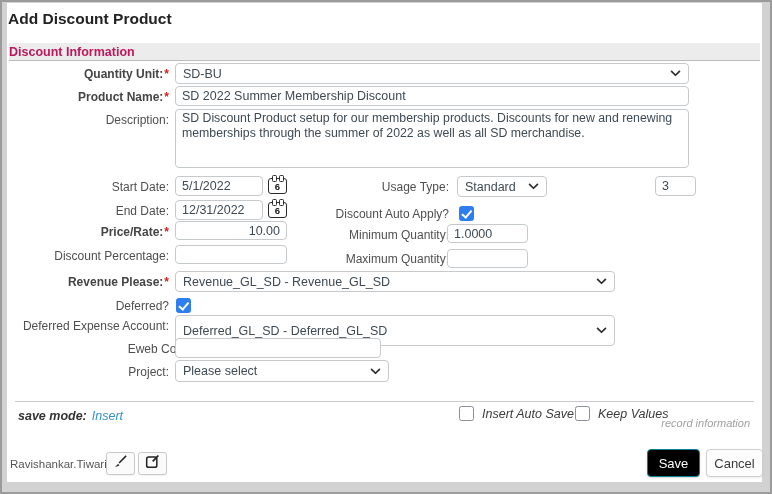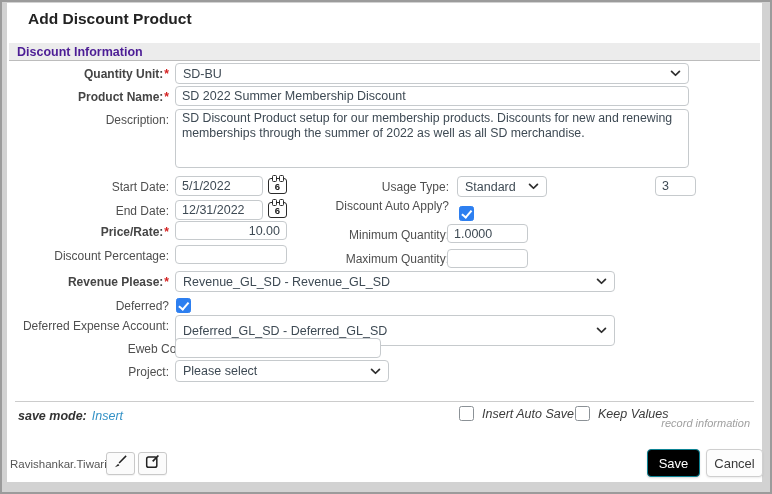--- a/index.html
+++ b/index.html
@@ -1,22 +1,22 @@
 <!DOCTYPE html>
 <html><head>
 <meta charset="utf-8">
 <style>
   html,body{margin:0;padding:0;}
   body{font-family:"Liberation Sans","DejaVu Sans",sans-serif;background:#e8e8e8;}
   .frame{position:relative;width:768px;height:490px;border:2px solid #9b9b9b;background:#d2d2d2;overflow:hidden;}
   .panel{position:absolute;left:5px;top:1px;width:755px;height:479px;background:#ffffff;}
 
-  .page-title{position:absolute;left:21px;top:7px;font-size:15.5px;font-weight:bold;color:#232323;margin:0;}
+  .page-title{position:absolute;left:1px;top:7px;font-size:15.5px;font-weight:bold;color:#232323;margin:0;}
   .section-bar{position:absolute;left:2px;top:40px;width:751px;height:18px;background:#ececec;border-bottom:1px solid #bcbcbc;display:flex;align-items:center;box-sizing:border-box;}
-  .section-bar span{margin-left:8px;font-size:12.5px;font-weight:bold;color:#4c1d95;}
+  .section-bar span{font-size:12.5px;font-weight:bold;color:#be185d;}
 
   .lbl{position:absolute;left:0;width:162px;text-align:right;font-size:12px;color:#4f4f4f;line-height:15px;}
   .lbl.bold{font-weight:bold;color:#454545;}
   .lbl-r{position:absolute;left:280px;width:162px;text-align:right;font-size:12px;color:#4f4f4f;line-height:15px;}
   .req-star{color:#d42020;font-weight:bold;margin-left:1px;}
 
   .inp{position:absolute;border:1px solid #c6cacd;border-radius:4px;font-family:"Liberation Sans",sans-serif;font-size:12.5px;color:#3e4a54;padding:0 6px;background:#fff;box-sizing:border-box;outline:none;}
   .inp.num{text-align:right;padding-left:19px;}
   textarea.inp{resize:none;padding:1px 6px;line-height:15px;font-size:12.3px;}
 
@@ -92,21 +92,21 @@
     </div>
     <input class="inp" style="left: 648px; top: 173px; width: 41px; height: 20px;" value="3">
 
     <div class="lbl" style="top:201px;">End Date:</div>
     <input class="inp" style="left: 168px; top: 197px; width: 88px; height: 20px;" value="12/31/2022">
     <span class="cal-btn" style="left:261px;top:199px;">
       <span class="cal-ring r1"></span>
       <span class="cal-ring r2"></span>
       <span class="cal-day">6</span>
     </span>
-    <div class="lbl-r" style="top:196px;">Discount Auto Apply?</div>
+    <div class="lbl-r" style="top:204px;">Discount Auto Apply?</div>
     <span class="cb checked" style="left:452px;top:203px;"></span>
 
     <div class="lbl bold" style="top:222px;"><span>Price/Rate:</span><span class="req-star">*</span></div>
     <input class="inp num" style="left: 168px; top: 218px; width: 112px; height: 19px;" value="10.00">
     <div class="lbl-r" style="top:225px;">Minimum Quantity:</div>
     <input class="inp" style="left: 440px; top: 221px; width: 81px; height: 19px;" value="1.0000">
 
     <div class="lbl" style="top:246px;">Discount Percentage:</div>
     <input class="inp" style="left: 168px; top: 242px; width: 112px; height: 19px;">
     <div class="lbl-r" style="top:249px;">Maximum Quantity:</div>

